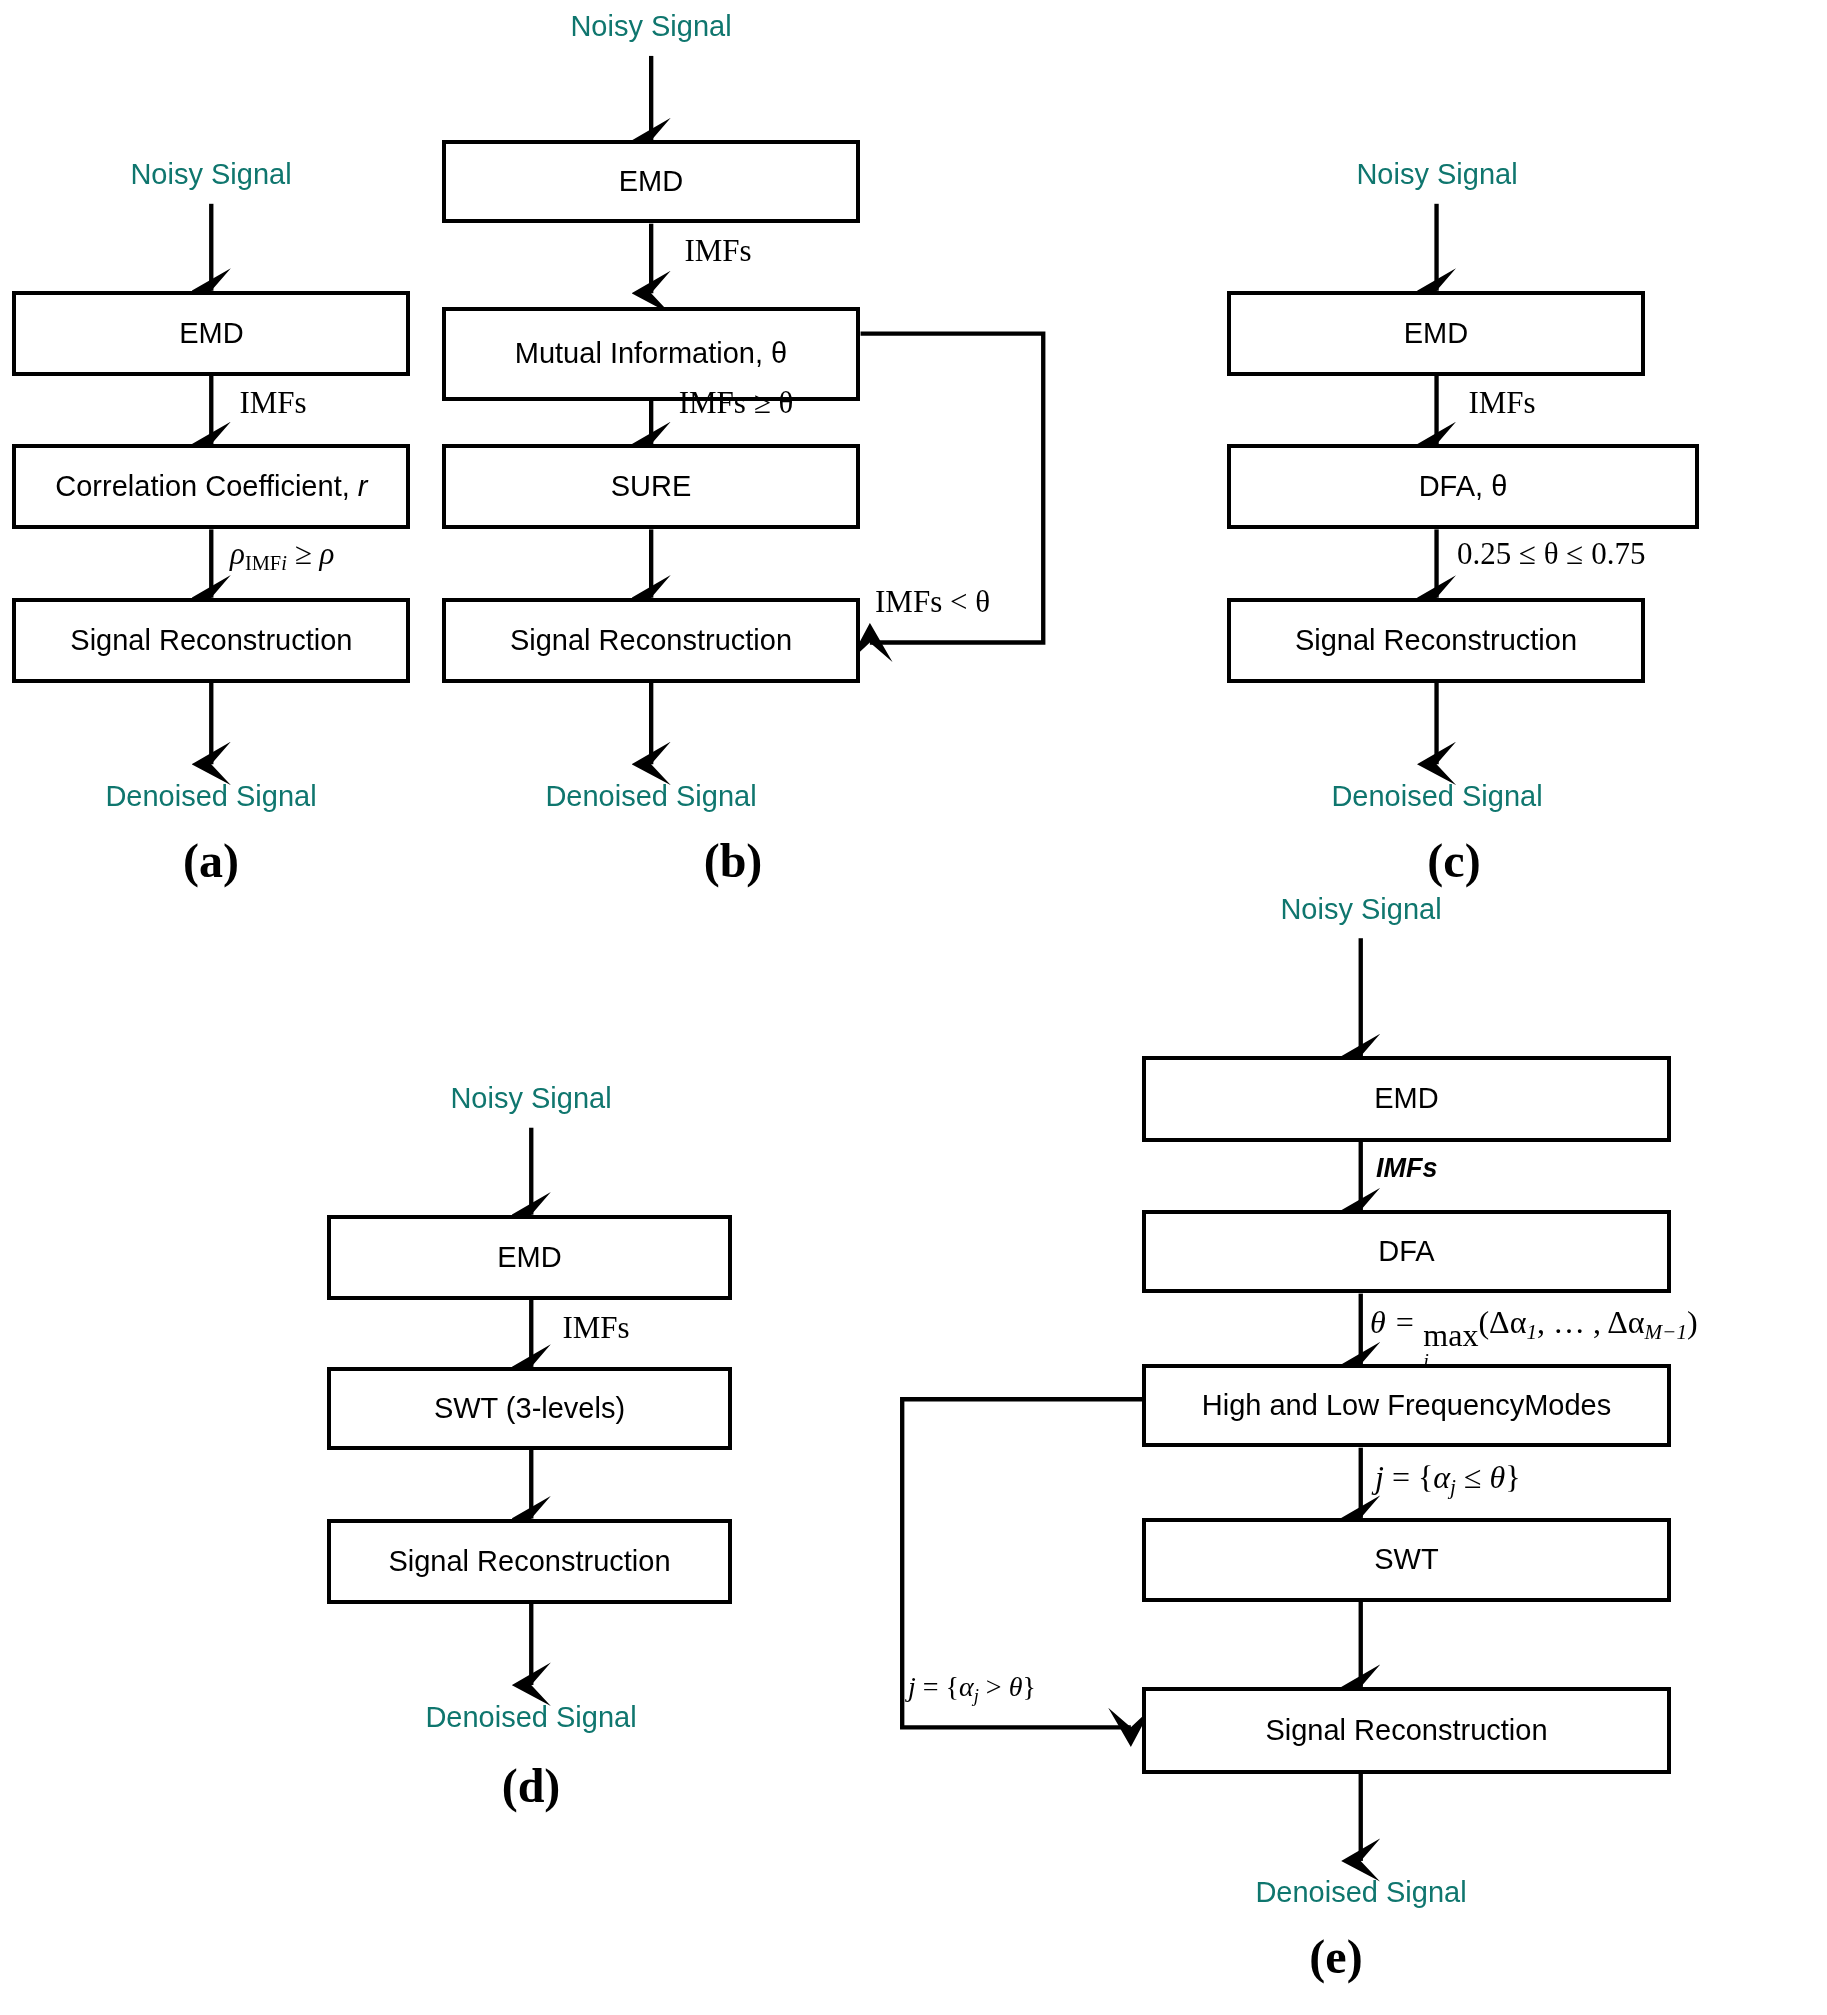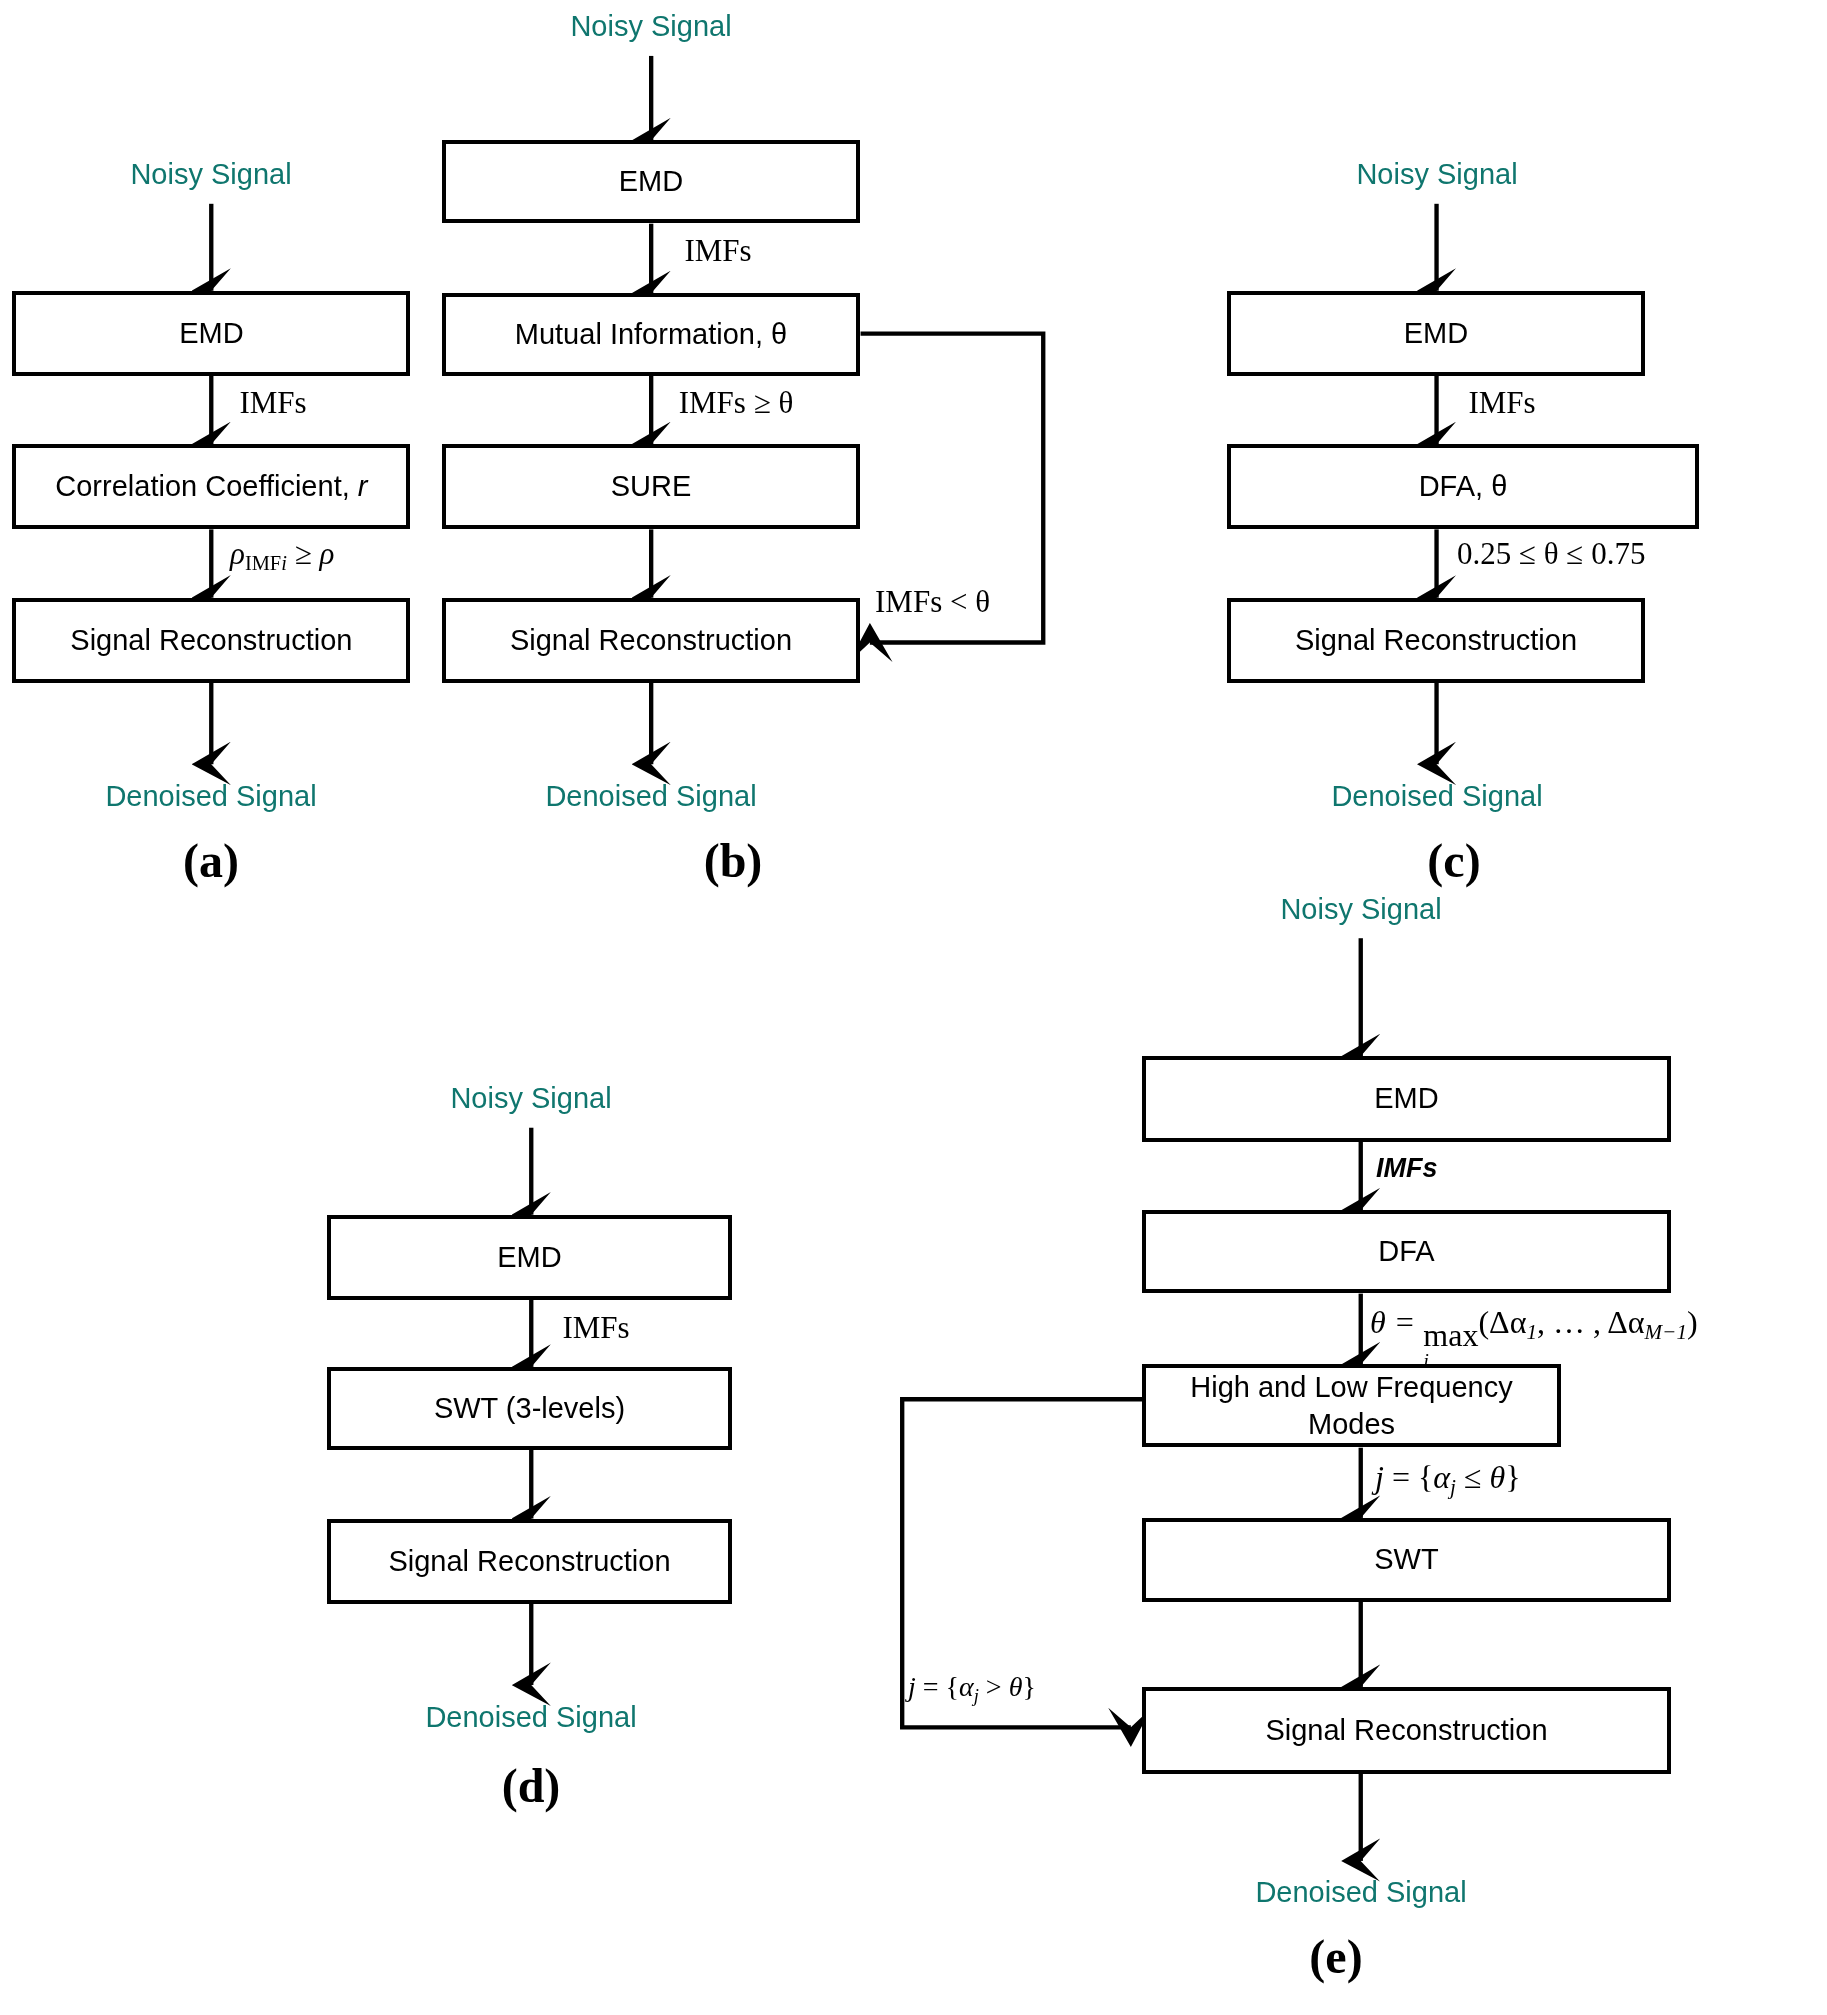--- a/index.html
+++ b/index.html
@@ -176,21 +176,21 @@
 
   <div class="panel">
     <div class="txt" style="left:651px; top:10px;">Noisy Signal</div>
 
     <div class="box" style="left:442px; top:140px; width:418px; height:83px;">EMD</div>
 
     <div class="mlabel ctr" style="left:718px; top:233px;">
       <span>IMFs</span>
     </div>
 
-    <div class="box" style="left:442px; top:293px; width:418px; height:83px;">Mutual Information, θ</div>
+    <div class="box" style="left:442px; top:307px; width:418px; height:94px;">Mutual Information, θ</div>
 
     <div class="mlabel ctr" style="left:736px; top:385px;">
       <span>IMFs ≥ θ</span>
     </div>
 
     <div class="box" style="left:442px; top:444px; width:418px; height:85px;">SURE</div>
 
     <div class="box" style="left:442px; top:598px; width:418px; height:85px;">Signal Reconstruction</div>
 
     <div class="mlabel" style="left:875px; top:584px;">
@@ -251,21 +251,21 @@
 
     <div class="box" style="left:1142px; top:1210px; width:529px; height:83px;">DFA</div>
 
     <div class="mlabel" style="left:1370px; top:1304px; font-size:32px;">
       <span class="it">θ = </span><span class="maxop">
           <span class="top">max</span>
           <span class="bot">j</span>
         </span><span>(Δα</span><sub class="it">1</sub><span>, … , Δα</span><sub class="it">M−1</sub><span>)</span>
     </div>
 
-    <div class="box two-line" style="left:1142px; top:1364px; width:419px; height:83px; flex-direction:column;">
+    <div class="box two-line" style="left:1142px; top:1364px; width:529px; height:83px; flex-direction:row;">
       <span>High and Low Frequency</span>
       <span>Modes</span>
     </div>
 
     <div class="mlabel" style="left:1375px; top:1459px; font-size:32px;">
       <span class="it">j</span><span> = {</span><span class="it">α</span><sub class="it">j</sub><span> ≤ </span><span class="it">θ</span><span>}</span>
     </div>
 
     <div class="box" style="left:1142px; top:1518px; width:529px; height:84px;">SWT</div>
 

